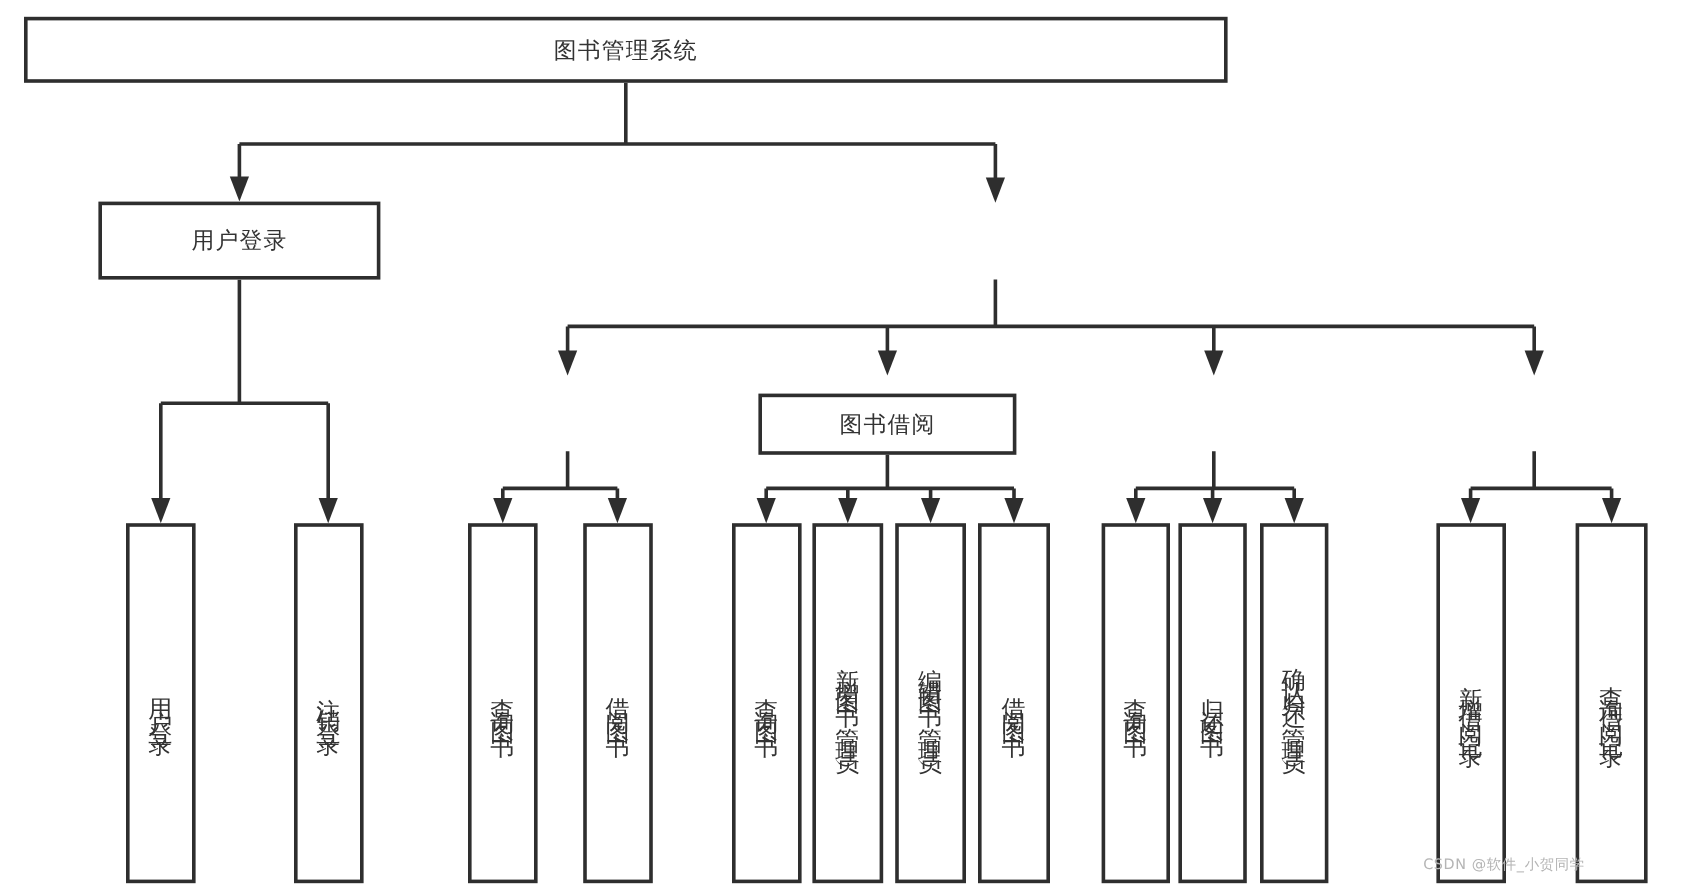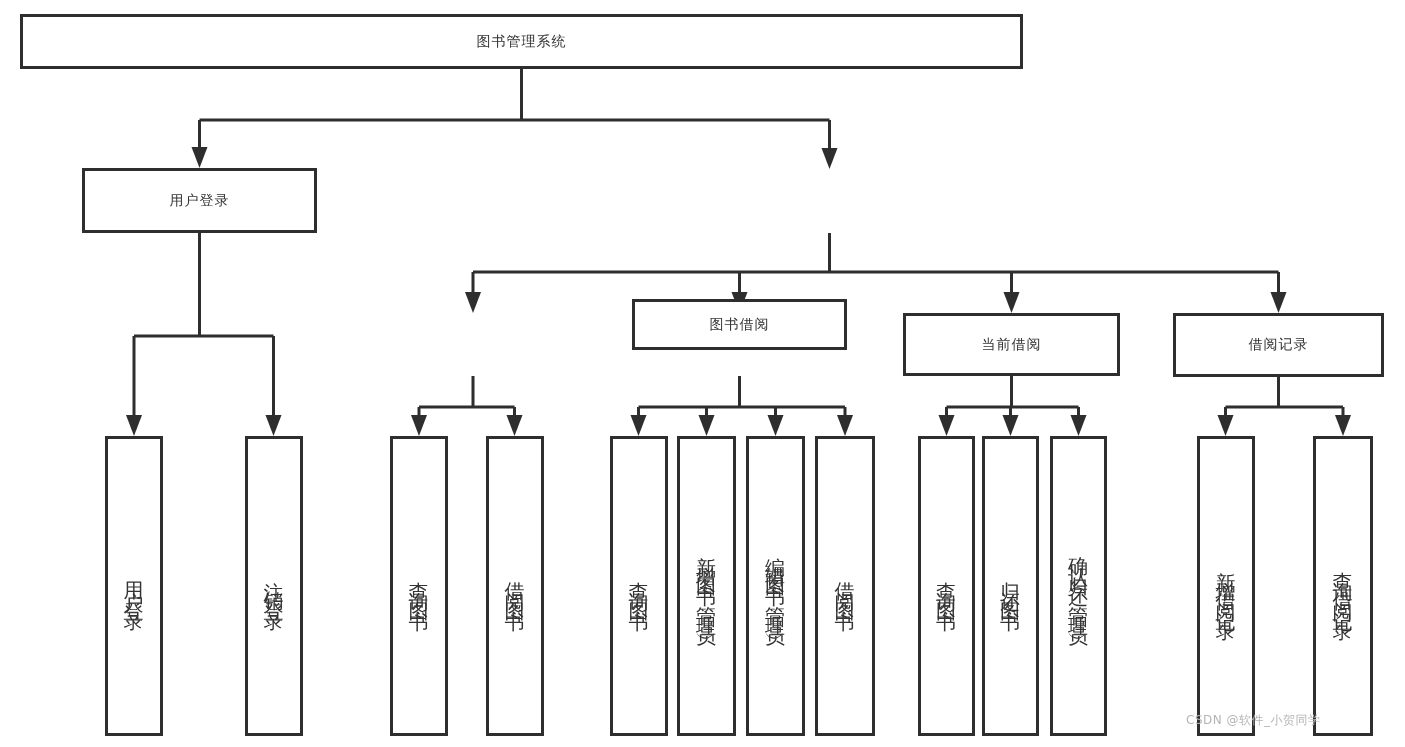--- a/index.html
+++ b/index.html
@@ -17,21 +17,21 @@
   .connectors polygon { fill: var(--line, #2e2e2e); stroke: none; }
   .box {
     position: absolute;
     border: 3px solid var(--line, #2e2e2e);
     background: #ffffff;
     display: flex;
     align-items: center;
     justify-content: center;
     color: var(--text, #333333);
   }
-  .box.h { font-size: 14px; letter-spacing: 1px; }
+  .box.h { font-size: 19px; letter-spacing: 1px; }
   .box.v span {
     writing-mode: vertical-rl;
     text-orientation: mixed;
     font-size: 20px;
     letter-spacing: 10px;
     line-height: 1;
   }
   .watermark {
     position: absolute;
     left: 1186px;
@@ -86,28 +86,22 @@
   </svg>
 
   <div class="box h" style="left:20px;top:14px;width:1003px;height:55px">
     <span>图书管理系统</span>
   </div>
 
   <div class="box h" style="left:82px;top:168px;width:235px;height:65px">
     <span>用户登录</span>
   </div>
 
-  <div class="box h" style="left:632px;top:299px;width:215px;height:51px">
+  <div class="box h" style="left:632px;top:328px;width:215px;height:51px">
     <span>图书借阅</span>
-  </div>
-  <div class="box h" style="left:903px;top:313px;width:217px;height:63px">
-    <span>当前借阅</span>
-  </div>
-  <div class="box h" style="left:1173px;top:313px;width:211px;height:64px">
-    <span>借阅记录</span>
   </div>
 
   <div class="box v" style="left:105px;top:436px;width:58px;height:300px">
     <span>用户登录</span>
   </div>
   <div class="box v" style="left:245px;top:436px;width:58px;height:300px">
     <span>注销登录</span>
   </div>
   <div class="box v" style="left:390px;top:436px;width:58px;height:300px">
     <span>查询图书</span>

